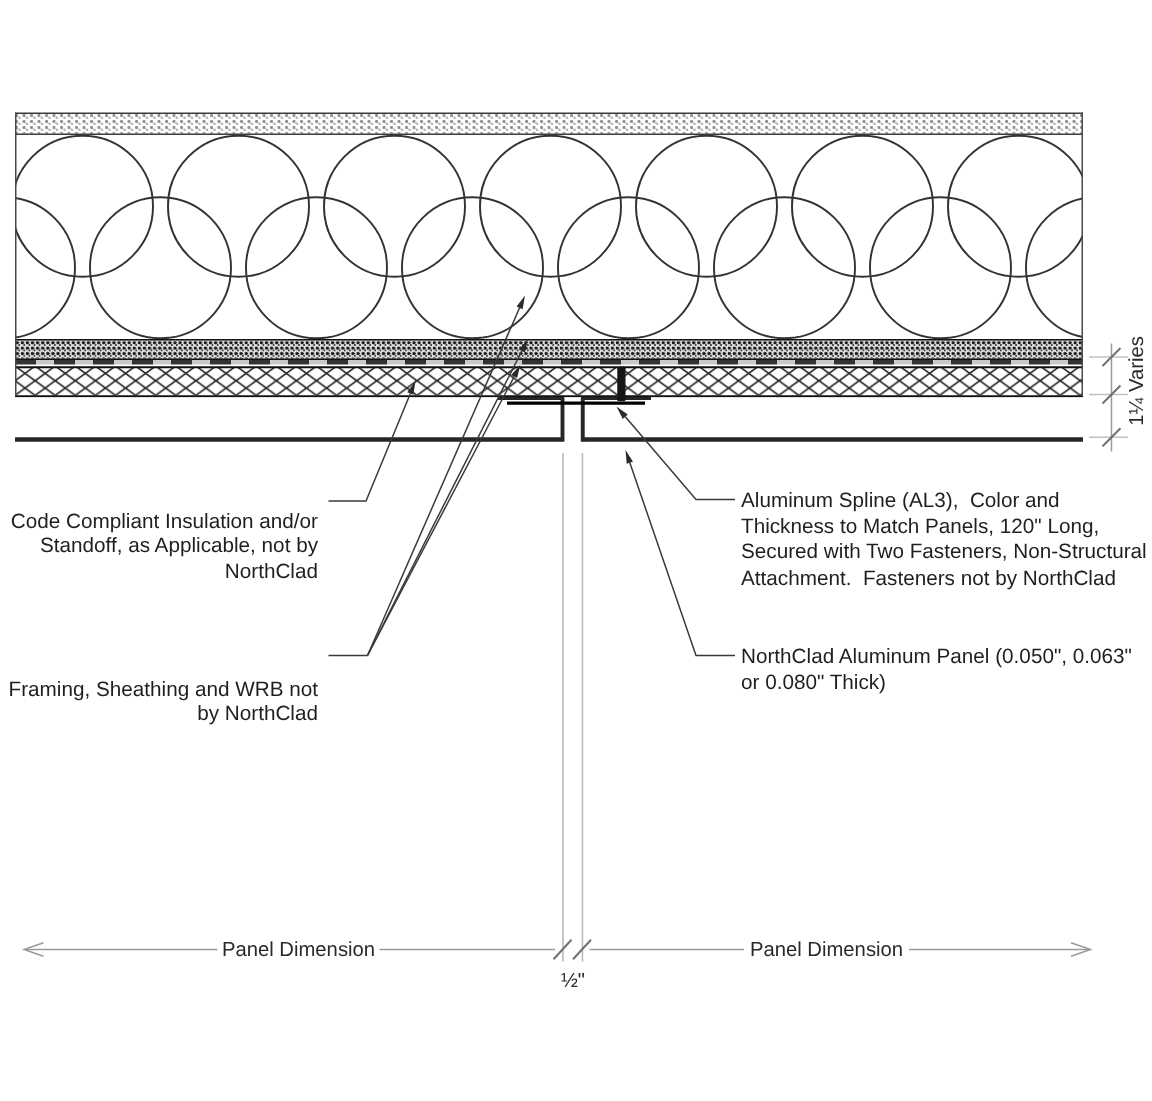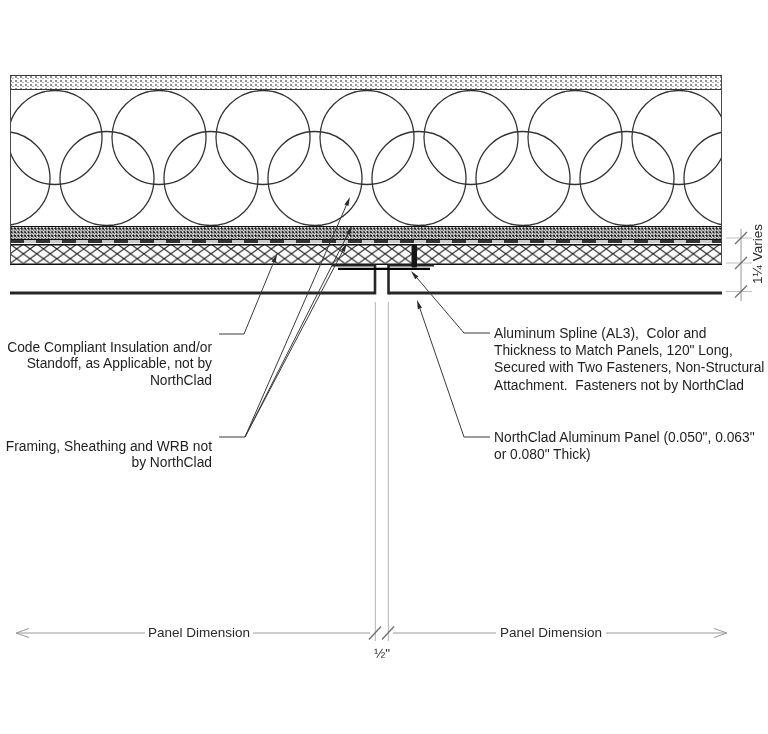--- a/index.html
+++ b/index.html
@@ -152,21 +152,21 @@
         <line x1="735" y1="269" x2="747" y2="257"></line>
         <line x1="735" y1="297.5" x2="747" y2="285.5"></line>
       </g>
     </g>
   </svg>
 
   <div class="note right-align" style="left:0;top:325px;width:212px;line-height:16.4px;margin-top:15px;">Code Compliant Insulation and/or
 Standoff, as Applicable, not by
 NorthClad</div>
 
-  <div class="note right-align" style="left:0;top:439px;width:212px;line-height:16.4px;">Framing, Sheathing and WRB not
+  <div class="note right-align" style="left:0;top:452px;width:212px;line-height:16.4px;">Framing, Sheathing and WRB not
 by NorthClad</div>
 
   <div class="note" style="left:494px;top:325px;width:280px;line-height:17.2px;">Aluminum Spline (AL3),  Color and
 Thickness to Match Panels, 120" Long,
 Secured with Two Fasteners, Non-Structural
 Attachment.  Fasteners not by NorthClad</div>
 
   <div class="note" style="left:494px;top:429px;width:280px;line-height:17.2px;">NorthClad Aluminum Panel (0.050", 0.063"
 or 0.080" Thick)</div>
 

